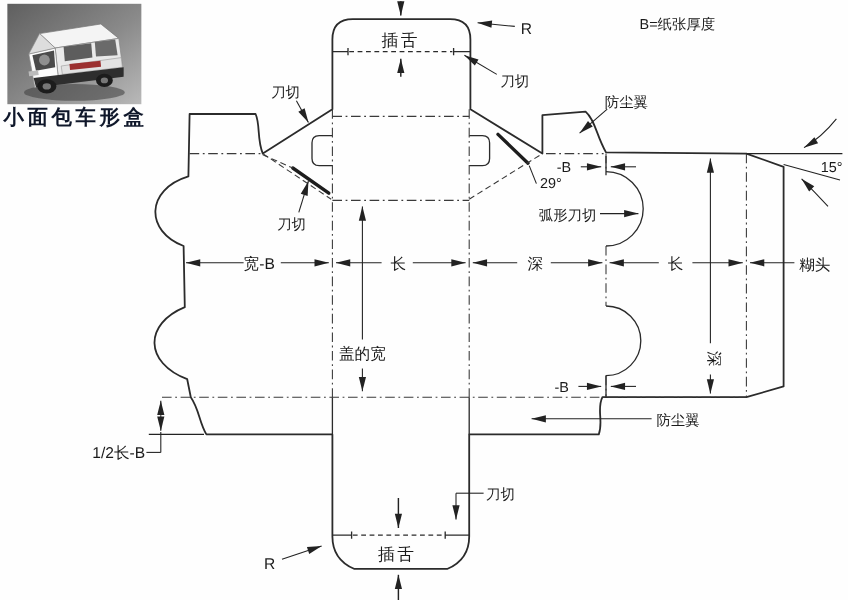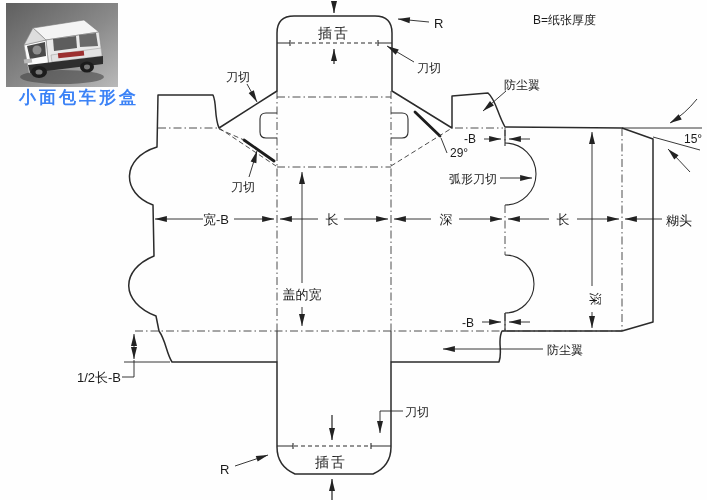--- a/index.html
+++ b/index.html
@@ -1,21 +1,21 @@
 <!DOCTYPE html>
 <html><head>
 <meta charset="utf-8">
 <style>
   html,body{margin:0;padding:0;background:#ffffff;}
   #stage{position:relative;width:707px;height:500px;background:#fefefe;overflow:hidden;
          font-family:"Liberation Sans","DejaVu Sans",sans-serif;}
   #dieline{position:absolute;left:0;top:0;}
   #photo{position:absolute;left:6px;top:3px;width:112px;height:84px;}
-  #caption{position:absolute;left:19px;top:86px;width:150px;font-size:17px;font-weight:bold;
-           color:#3b82f6;letter-spacing:3px;}
+  #caption{position:absolute;left:3px;top:86px;width:150px;font-size:17px;font-weight:bold;
+           color:#0f172a;letter-spacing:3px;}
   text{font-family:"Liberation Sans","DejaVu Sans",sans-serif;fill:#1a1a1a;}
   .t13{font-size:13px;} .t12{font-size:12px;} .t14{font-size:14px;letter-spacing:2px;}
   .cut{stroke:#2b2b2b;stroke-width:1.5;fill:none;stroke-linejoin:round;}
   .cut2{stroke:#2b2b2b;stroke-width:1.1;fill:none;}
   .thick{stroke:#1d1d1d;stroke-width:2.8;fill:none;stroke-linecap:round;}
   .fold{stroke:#3a3a3a;stroke-width:0.9;fill:none;stroke-dasharray:8 3 1.5 3;}
   .dashd{stroke:#3a3a3a;stroke-width:0.9;fill:none;stroke-dasharray:5 3;}
   .notch{stroke:#2b2b2b;stroke-width:1;fill:none;stroke-dasharray:4 3;}
   .dim{stroke:#222;stroke-width:0.9;fill:none;}
   .dimb{stroke:#222;stroke-width:1.2;fill:none;}

